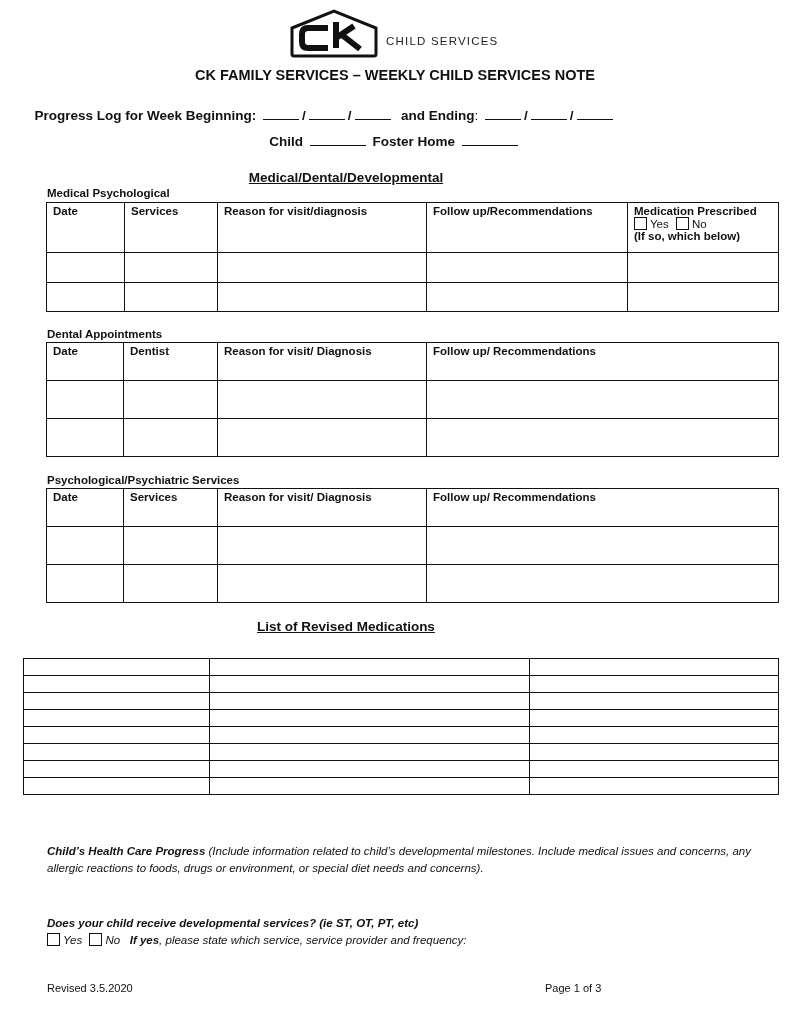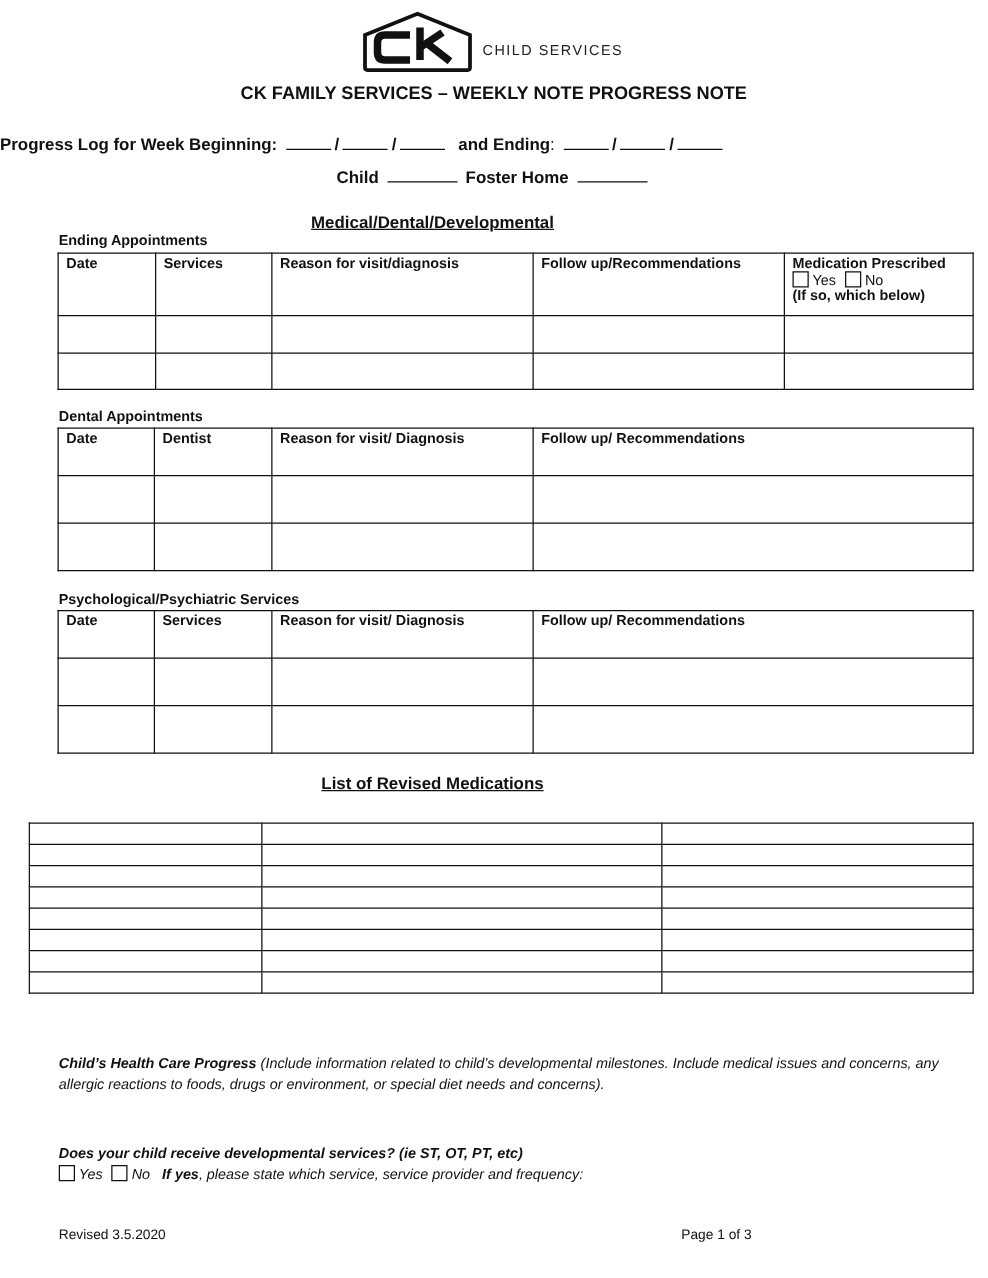--- a/index.html
+++ b/index.html
@@ -3,21 +3,21 @@
 <meta charset="utf-8">
 <style>
   html, body { margin: 0; padding: 0; background: #ffffff; }
   body { width: 790px; height: 1022px; position: relative; overflow: hidden;
          font-family: "Liberation Sans", sans-serif; color: #111; }
   .abs { position: absolute; }
   .bold { font-weight: bold; }
   .logo-box { left: 288px; top: 8px; width: 92px; height: 50px; }
   .logo-text { left: 386px; top: 35px; font-size: 11.5px; letter-spacing: 1.2px; color: #222; }
   .title { left: 0; width: 790px; top: 67px; text-align: center; font-size: 14.5px; font-weight: bold; }
-  .line1 { left: 0; width: 650px; top: 107px; text-align: left; font-size: 13.5px; font-weight: bold; }
+  .line1 { left: 0; width: 650px; top: 107px; text-align: center; font-size: 13.5px; font-weight: bold; }
   .line2 { left: 0; width: 790px; top: 133px; text-align: center; font-size: 13.5px; font-weight: bold; }
   .blank { display: inline-block; border-bottom: 1.5px solid #111; height: 12px; vertical-align: baseline; margin: 0 3px; }
   .sec-heading { left: 0; width: 692px; text-align: center; font-size: 13.5px; font-weight: bold; text-decoration: underline; }
   .tbl-label { left: 47px; font-size: 11.5px; font-weight: bold; }
   table.form { position: absolute; border-collapse: collapse; table-layout: fixed; }
   table.form td { border: 1.6px solid #111; vertical-align: top; padding: 2px 6px; font-size: 11.5px; font-weight: bold; }
   table.form td.cell { padding: 0; }
   .chk { display: inline-block; width: 11px; height: 11px; border: 1.2px solid #111; vertical-align: -2px; margin-right: 3px; }
   .normal { font-weight: normal; }
   .italic { font-style: italic; }
@@ -30,39 +30,39 @@
 <div class="abs logo-box">
   <svg width="92" height="50" viewBox="0 0 92 50">
     <path d="M4 20 L46 3 L88 20 L88 46 Q88 48 86 48 L6 48 Q4 48 4 46 Z" fill="none" stroke="#111" stroke-width="3"></path>
     <path d="M40 20 L20 20 Q14 20 14 26 L14 34 Q14 40 20 40 L40 40" fill="none" stroke="#111" stroke-width="6"></path>
     <path d="M48 14 L48 40" stroke="#111" stroke-width="6"></path>
     <path d="M48 30 L66 18 M54 27 L72 41" stroke="#111" stroke-width="6"></path>
   </svg>
 </div>
 <div class="abs logo-text">CHILD SERVICES</div>
 
-<div class="abs title">CK FAMILY SERVICES – WEEKLY NOTE PROGRESS NOTE</div>
+<div class="abs title">CK FAMILY SERVICES – WEEKLY CHILD SERVICES NOTE</div>
 
 <div class="abs line1">
   <span>Progress Log for Week Beginning:</span>
   <span class="blank" style="width:36px"></span><span>/</span><span class="blank" style="width:36px"></span><span>/</span><span class="blank" style="width:36px"></span>
   &nbsp;<span>and Ending</span><span class="normal">:</span>
   <span class="blank" style="width:36px"></span><span>/</span><span class="blank" style="width:36px"></span><span>/</span><span class="blank" style="width:36px"></span>
 </div>
 
 <div class="abs line2">
   <span>Child</span>
   <span class="blank" style="width:56px"></span>
   <span>Foster Home</span>
   <span class="blank" style="width:56px"></span>
 </div>
 
 <div class="abs sec-heading" style="top:170px">Medical/Dental/Developmental</div>
 
-<div class="abs tbl-label" style="top:187px">Ending Appointments</div>
+<div class="abs tbl-label" style="top:187px">Medical Psychological</div>
 <table class="form" style="left:46px; top:202px; width:732px;">
   <colgroup>
       <col style="width:78px">
       <col style="width:93px">
       <col style="width:209px">
       <col style="width:201px">
       <col style="width:151px">
     </colgroup>
   <tbody>
       <tr style="height:50px">

